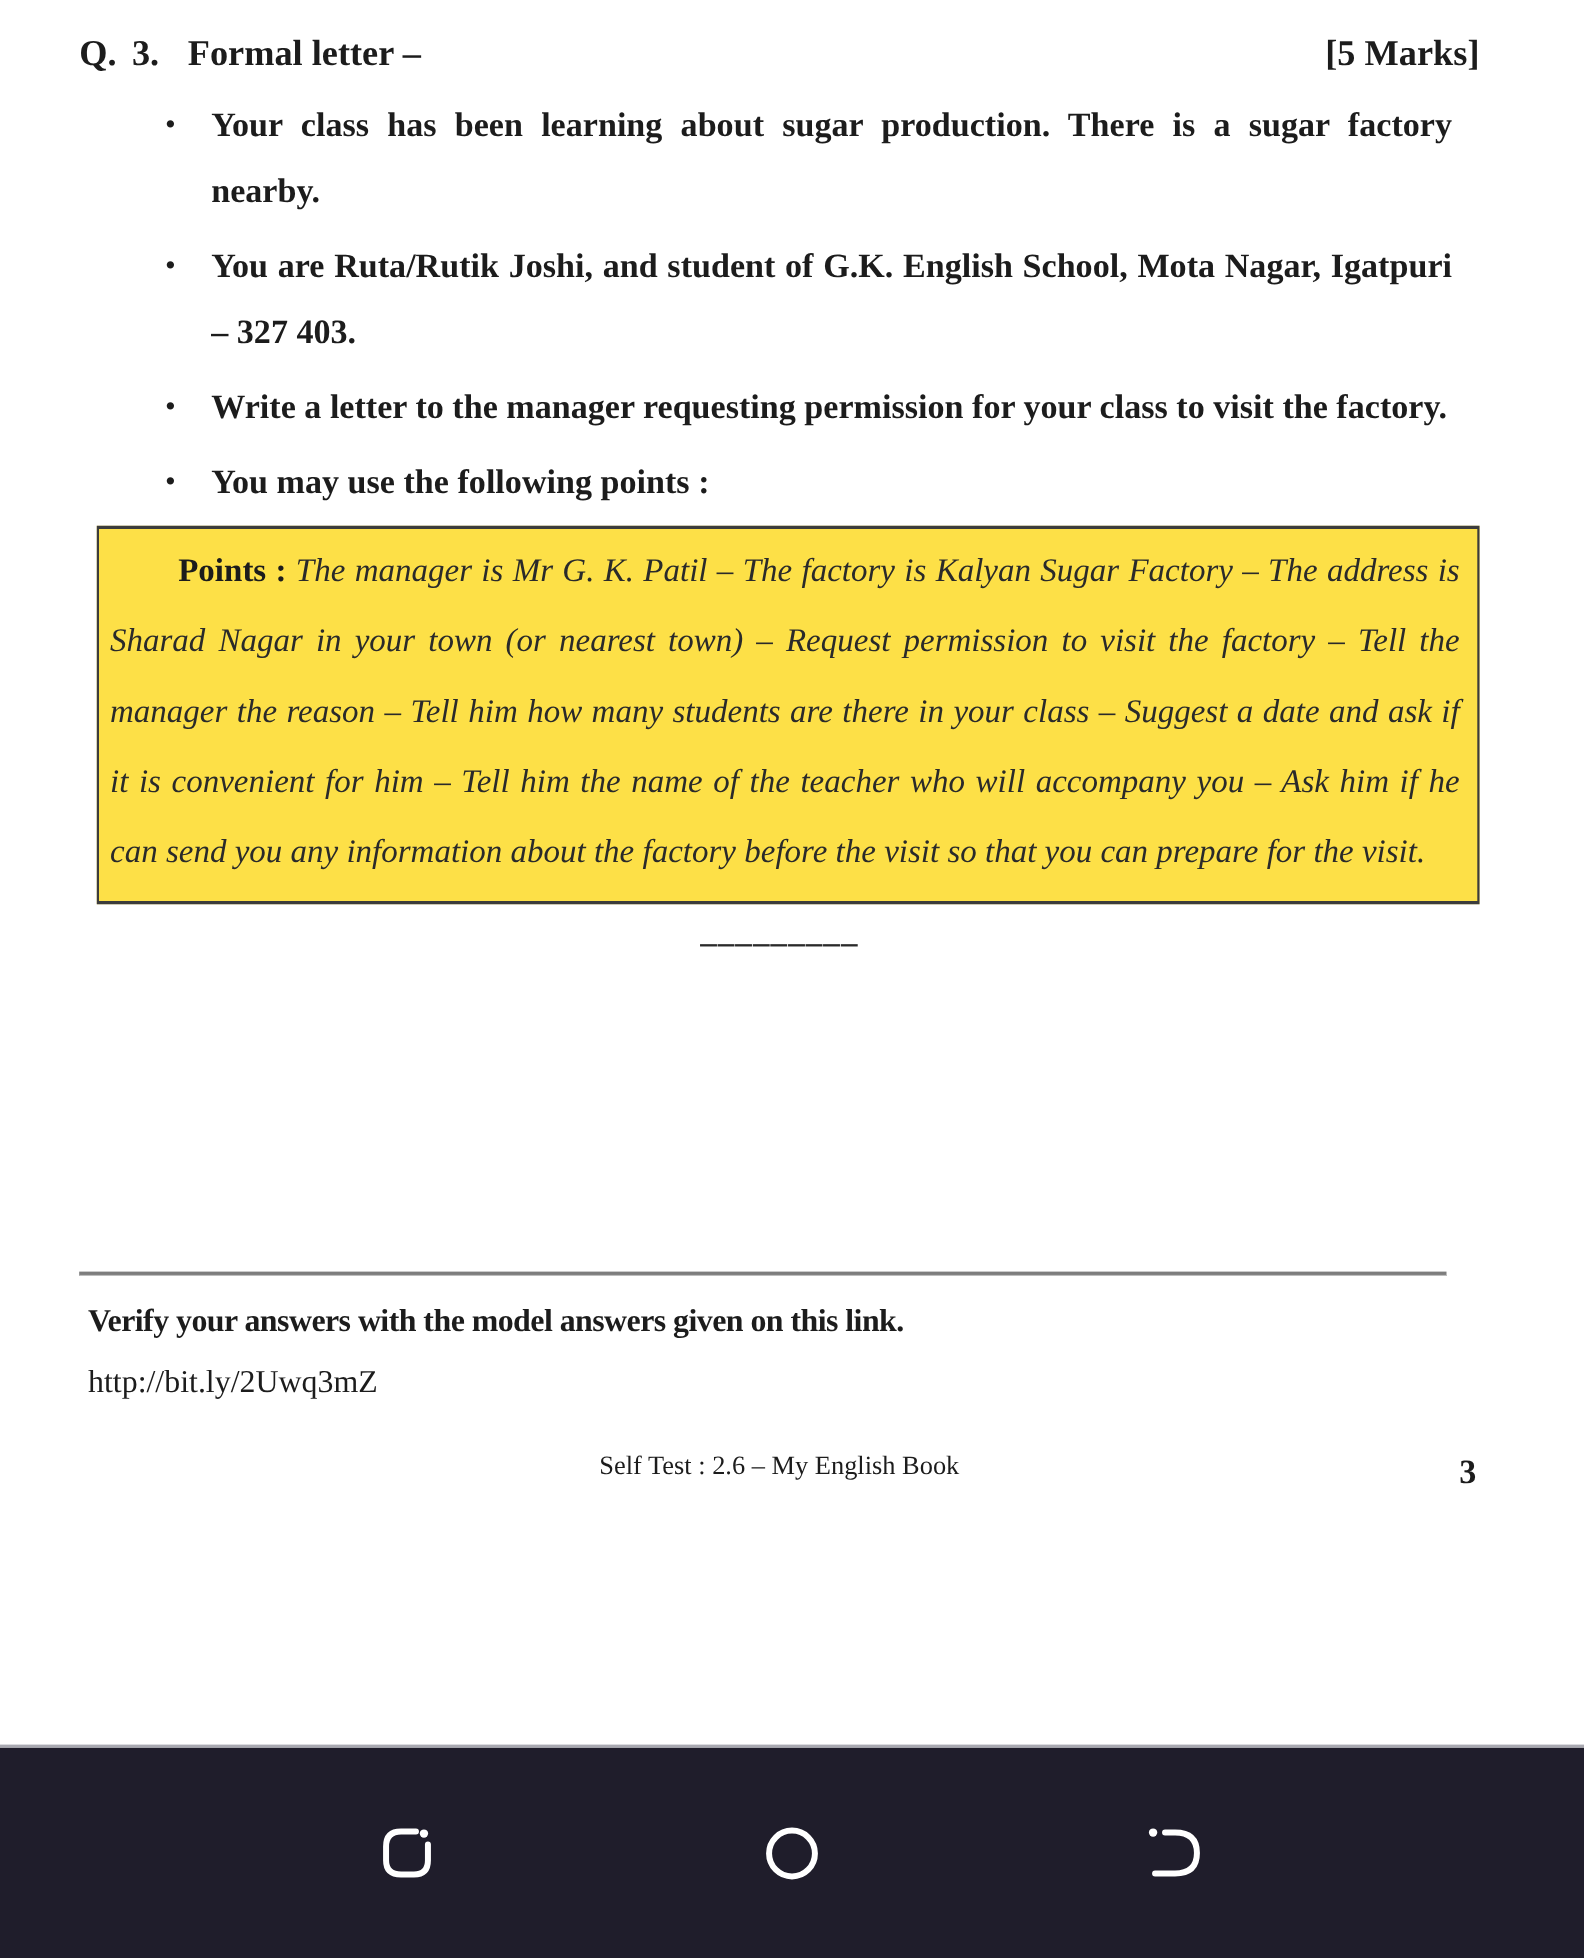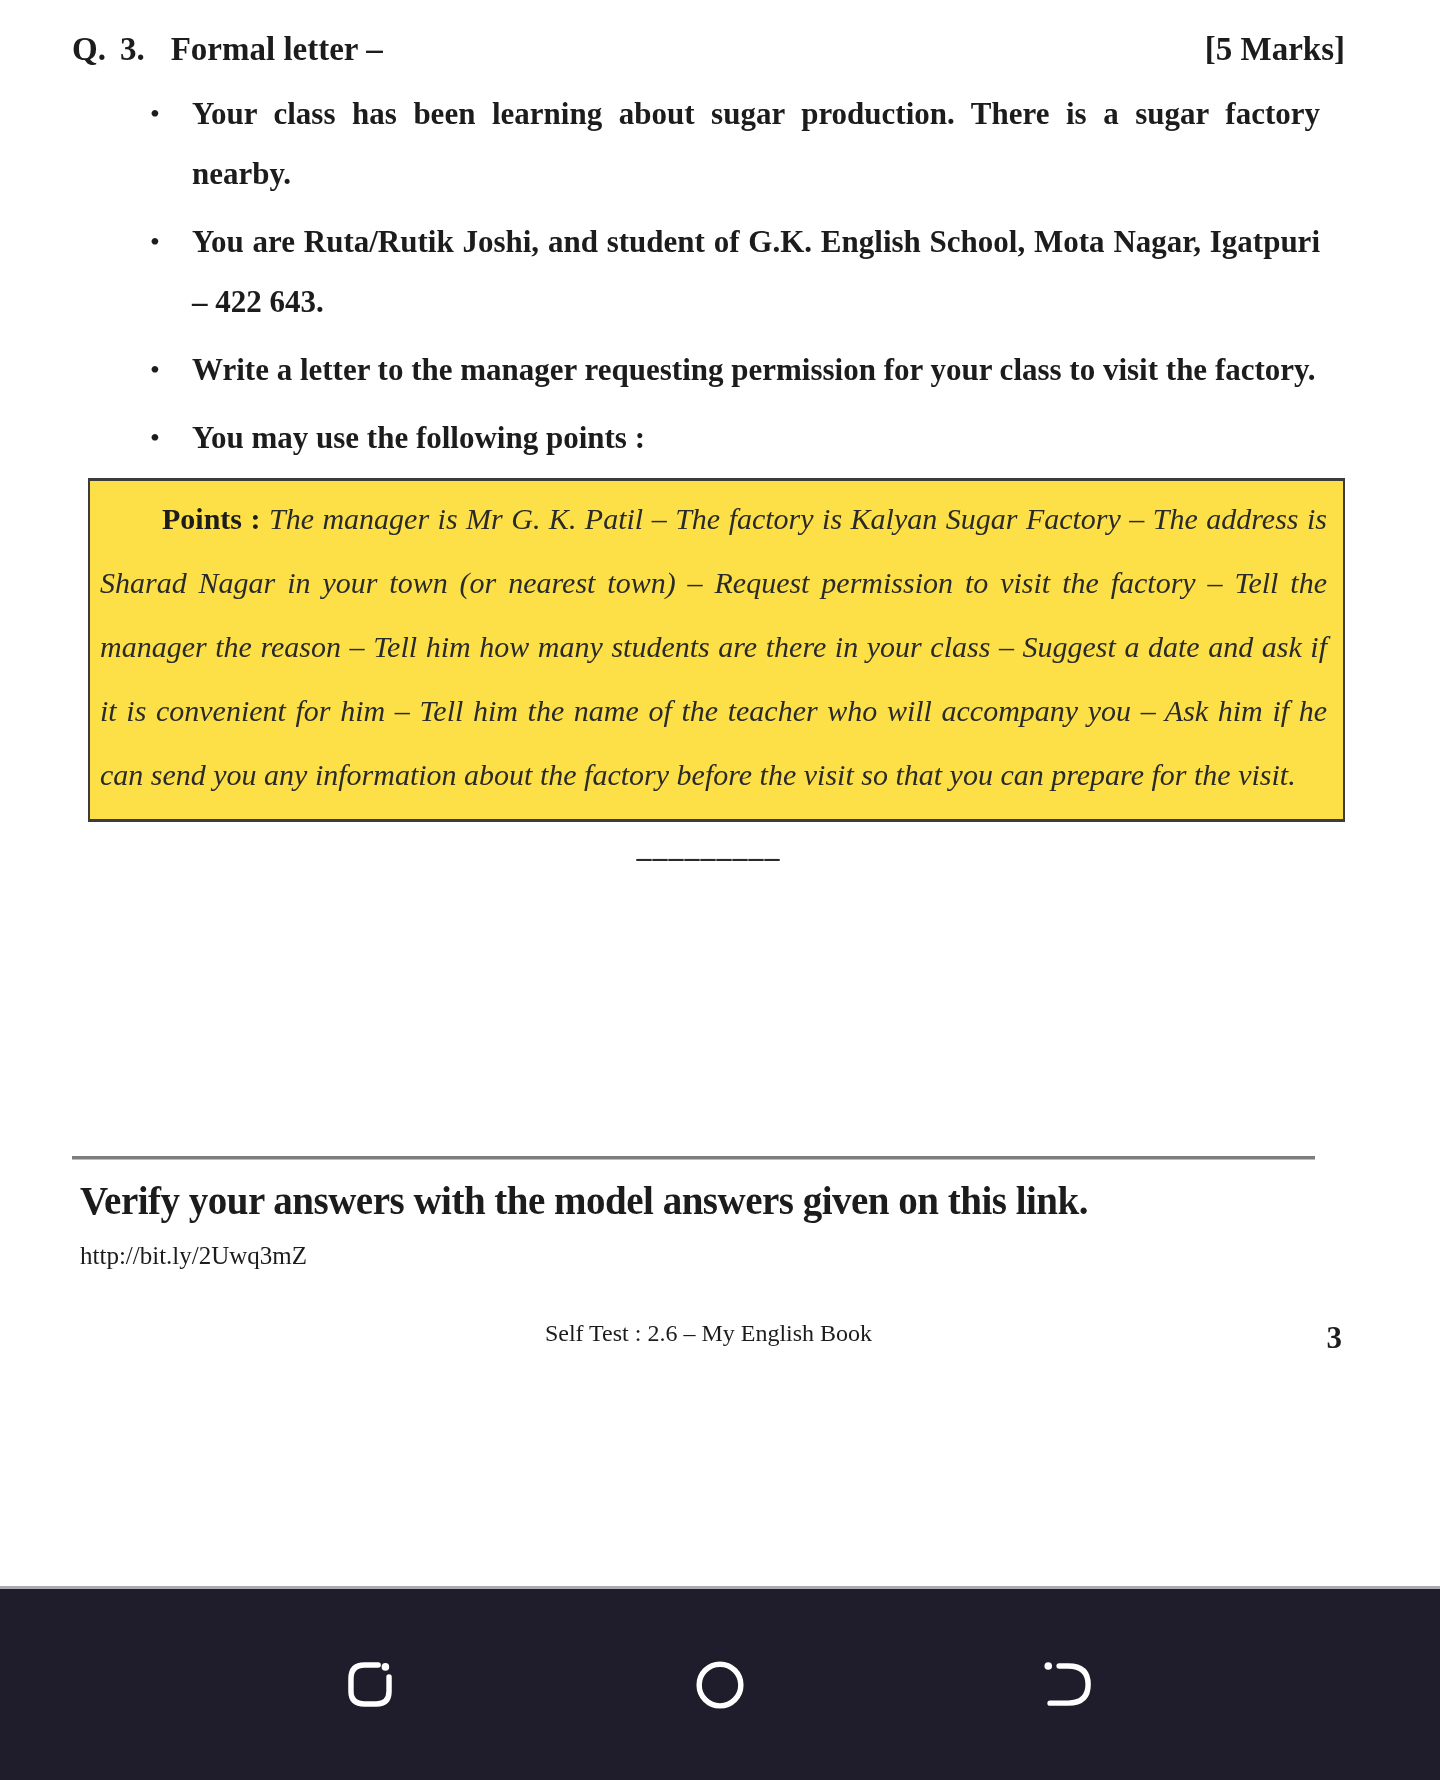--- a/index.html
+++ b/index.html
@@ -31,22 +31,22 @@
     text-indent:62px; color:#2a2a2a;
   }
   .points-box .pts-label { font-style:normal; font-weight:bold; color:#1c1c1c; }
 
   .dash-sep { text-align:center; margin-top:18px; font-size:30px; font-weight:bold; letter-spacing:1px; color:#2a2a2a; }
 
   .spacer { height:282px; }
 
   .hrule { height:4px; background:#7d7d7d; margin-right:30px; border-bottom:1px solid #bdbdbd; }
 
-  .verify-heading { margin-top:16px; margin-left:8px; font-size:39px; font-weight:bold; line-height:50px; letter-spacing:-0.5px; }
-  .verify-link { margin-top:10px; margin-left:8px; font-size:25px; line-height:40px; color:#1c1c1c; text-decoration:none; display:inline-block; }
+  .verify-heading { margin-top:16px; margin-left:8px; font-size:29px; font-weight:bold; line-height:50px; letter-spacing:-0.5px; }
+  .verify-link { margin-top:10px; margin-left:8px; font-size:29px; line-height:40px; color:#1c1c1c; text-decoration:none; display:inline-block; }
 
   .footer-row { position:relative; margin-top:44px; height:44px; }
   .footer-center { position:absolute; left:0; right:0; text-align:center; font-size:24px; }
   .footer-page { position:absolute; right:3px; top:0; font-size:31px; font-weight:bold; }
 
   .nav-sep { width:1440px; height:3px; background:#a9a9b1; }
   .nav-bar { width:1440px; height:191px; background:#1f1d2b; display:flex; align-items:center; justify-content:center; column-gap:292px; }
   .nav-btn { width:58px; height:58px; display:flex; align-items:center; justify-content:center; cursor:pointer; }
   .nav-btn svg { display:block; }
 </style>
@@ -63,21 +63,21 @@
       <span class="q-marks">[5 Marks]</span>
     </div>
 
     <div class="bullets">
       <div class="bullet">
         <span class="dot">•</span>
         <div class="btxt">Your class has been learning about sugar production. There is a sugar factory nearby.</div>
       </div>
       <div class="bullet">
         <span class="dot">•</span>
-        <div class="btxt">You are Ruta/Rutik Joshi, and student of G.K. English School, Mota Nagar, Igatpuri – 422 643.</div>
+        <div class="btxt">You are Ruta/Rutik Joshi, and student of G.K. English School, Mota Nagar, Igatpuri – 327 403.</div>
       </div>
       <div class="bullet">
         <span class="dot">•</span>
         <div class="btxt">Write a letter to the manager requesting permission for your class to visit the factory.</div>
       </div>
       <div class="bullet">
         <span class="dot">•</span>
         <div class="btxt">You may use the following points :</div>
       </div>
     </div>

